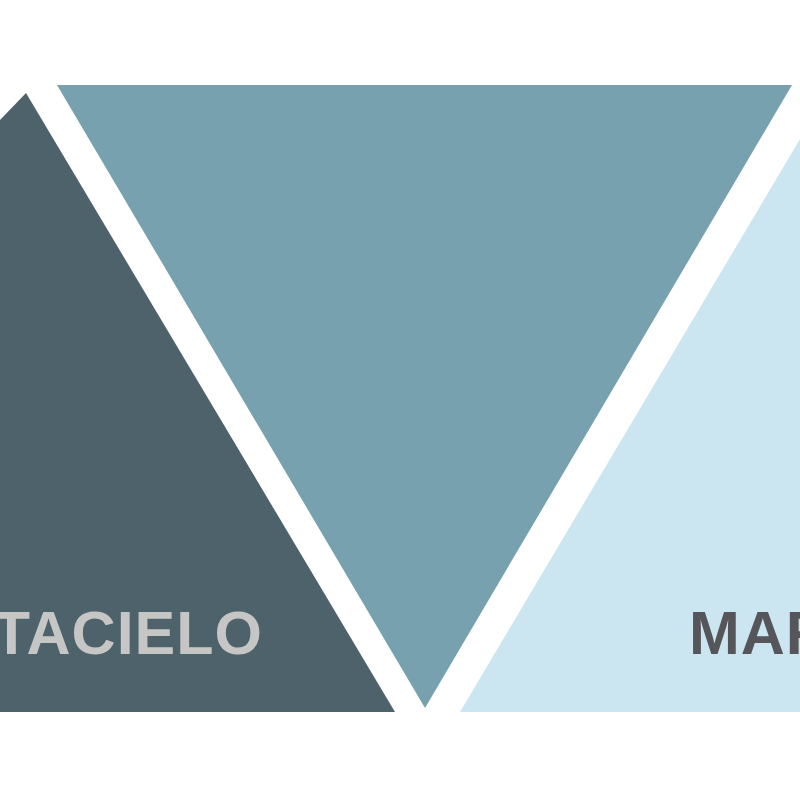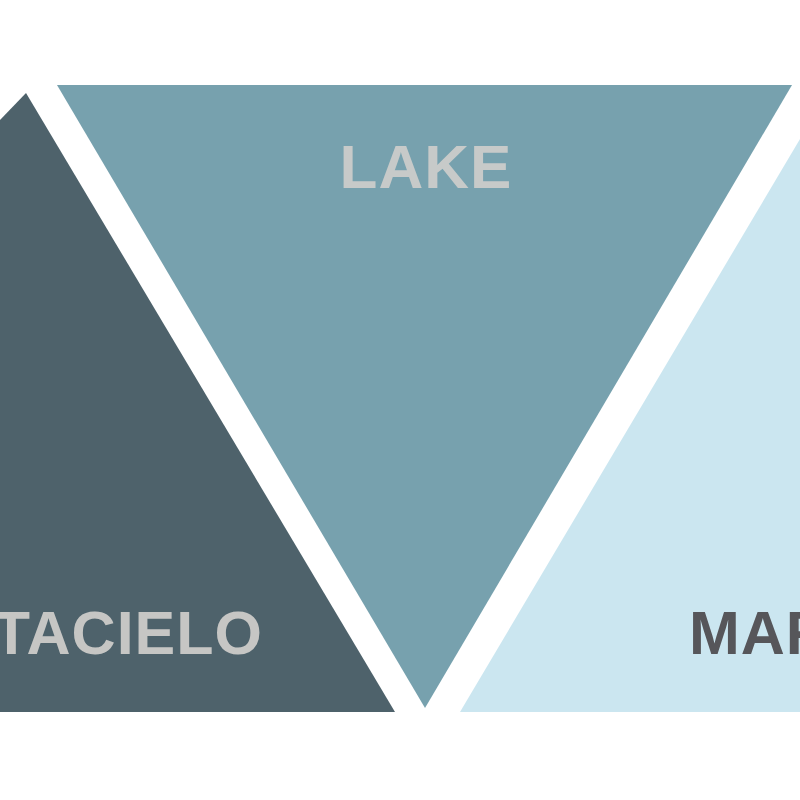--- a/index.html
+++ b/index.html
@@ -74,20 +74,19 @@
 
 <div class="stage">
   <div class="artwork">
 
     <div class="tri tri-grattacielo" style="background: rgb(78, 98, 107);"></div>
 
     <div class="tri tri-lake" style="background: rgb(119, 161, 174);"></div>
 
     <div class="tri tri-mare" style="background: rgb(203, 230, 240);"></div>
 
-    <span class="swatch-label label-lake" style="color: rgb(199, 202, 201);">LAKE</span>
 
     <span class="swatch-label label-grattacielo" style="color: rgb(198, 198, 196);">GRATTACIELO</span>
 
     <span class="swatch-label label-mare" style="color: rgb(86, 86, 90);">MARE</span>
 
   </div>
 </div>
 
 </body></html>

